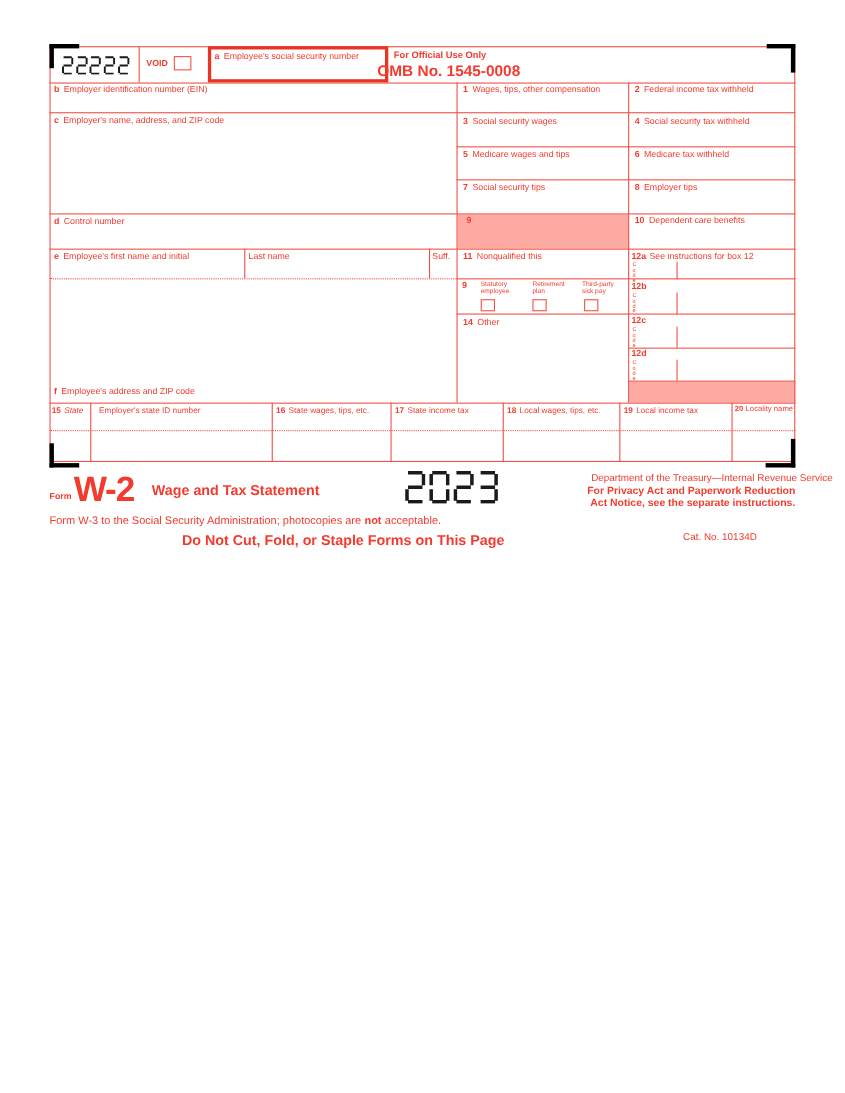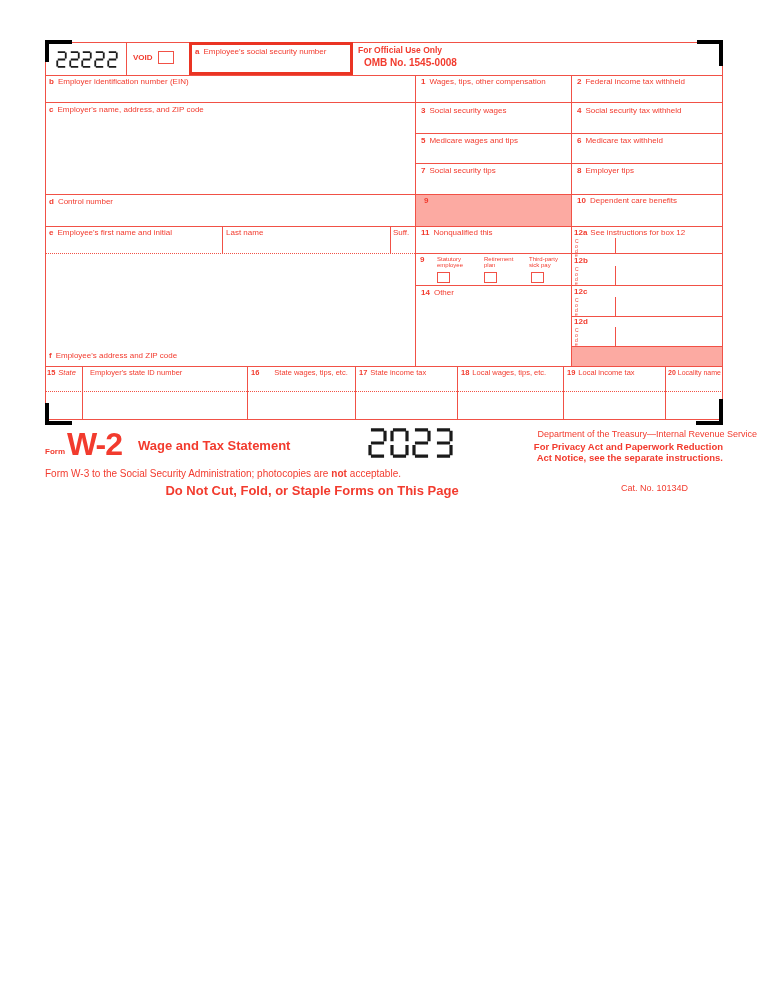--- a/index.html
+++ b/index.html
@@ -86,21 +86,21 @@
         <path d="M3 2H17 M18 3V14 M3 16H17 M2 18V29 M3 30H17 " stroke="#1a1a1a" stroke-width="3.4" fill="none"></path>
       </svg>
       <svg width="11" height="17" viewBox="0 0 20 32" style="margin-right:1.7000000000000002px">
         <path d="M3 2H17 M18 3V14 M3 16H17 M2 18V29 M3 30H17 " stroke="#1a1a1a" stroke-width="3.4" fill="none"></path>
       </svg>
     </div>
   <div class="lbl bold" style="left:133px; top:54px;">VOID</div>
   <div class="cb" style="left:158px; top:51px; width:16px; height:13px;"></div>
   <div class="lbl" style="left:195px; top:48px;"><b>a</b><span>Employee's social security number</span></div>
   <div class="lbl bold" style="left:358px; top:46px; font-size:8.5px;">For Official Use Only</div>
-  <div class="lbl bold" style="left:364px; top:57px; font-size:10px;">OMB No. 1545-0008</div>
+  <div class="lbl bold" style="left:343px; top:57px; font-size:14px;">OMB No. 1545-0008</div>
 
   <div class="lbl" style="left:49px; top:78px;"><b>b</b><span>Employer identification number (EIN)</span></div>
   <div class="lbl" style="left:49px; top:106px;"><b>c</b><span>Employer's name, address, and ZIP code</span></div>
   <div class="lbl" style="left:49px; top:198px;"><b>d</b><span>Control number</span></div>
   <div class="lbl" style="left:49px; top:229px;"><b>e</b><span>Employee's first name and initial</span></div>
   <div class="lbl" style="left:226px; top:229px;">Last name</div>
   <div class="lbl" style="left:393px; top:229px;">Suff.</div>
   <div class="lbl" style="left:49px; top:352px;"><b>f</b><span>Employee's address and ZIP code</span></div>
 
   <div class="lbl" style="left:421px; top:78px;"><b>1</b><span>Wages, tips, other compensation</span></div>
@@ -128,21 +128,21 @@
   <div class="cblbl" style="left:484px; top:256px; width:36px;">Retirement plan</div>
   <div class="cblbl" style="left:529px; top:256px; width:36px;">Third-party sick pay</div>
   <div class="cb" style="left:437px; top:272px; width:13px; height:11px;"></div>
   <div class="cb" style="left:484px; top:272px; width:13px; height:11px;"></div>
   <div class="cb" style="left:531px; top:272px; width:13px; height:11px;"></div>
 
   <div class="lbl" style="left:421px; top:289px;"><b>14</b><span>Other</span></div>
 
   <div class="lbl" style="left:47px; top:369px; font-size:7.5px;"><b style="margin-right:3px;">15</b><i>State</i></div>
   <div class="lbl" style="left:90px; top:369px; font-size:7.5px;">Employer's state ID number</div>
-  <div class="lbl" style="left:251px; top:369px; font-size:7.5px;"><b style="margin-right:15px;">16</b><span>State wages, tips, etc.</span></div>
+  <div class="lbl" style="left:251px; top:369px; font-size:7.5px;"><b style="margin-right:3px;">16</b><span>State wages, tips, etc.</span></div>
   <div class="lbl" style="left:359px; top:369px; font-size:7.5px;"><b style="margin-right:3px;">17</b><span>State income tax</span></div>
   <div class="lbl" style="left:461px; top:369px; font-size:7.5px;"><b style="margin-right:3px;">18</b><span>Local wages, tips, etc.</span></div>
   <div class="lbl" style="left:567px; top:369px; font-size:7.5px;"><b style="margin-right:3px;">19</b><span>Local income tax</span></div>
   <div class="lbl" style="left:668px; top:369px; font-size:7px;"><b style="margin-right:2px;">20</b><span>Locality name</span></div>
 
   <div class="ftr bold" style="left:45px; top:447px; font-size:8px;">Form</div>
   <div class="ftr bold" style="left:67px; top:426px; font-size:32px; letter-spacing:-1px;">W-2</div>
   <div class="ftr bold" style="left:138px; top:438px; font-size:13px;">Wage and Tax Statement</div>
   <div class="seg-digits" style="left:368px; top:428px;">
       <svg width="19" height="30" viewBox="0 0 20 32" style="margin-right:3px">

